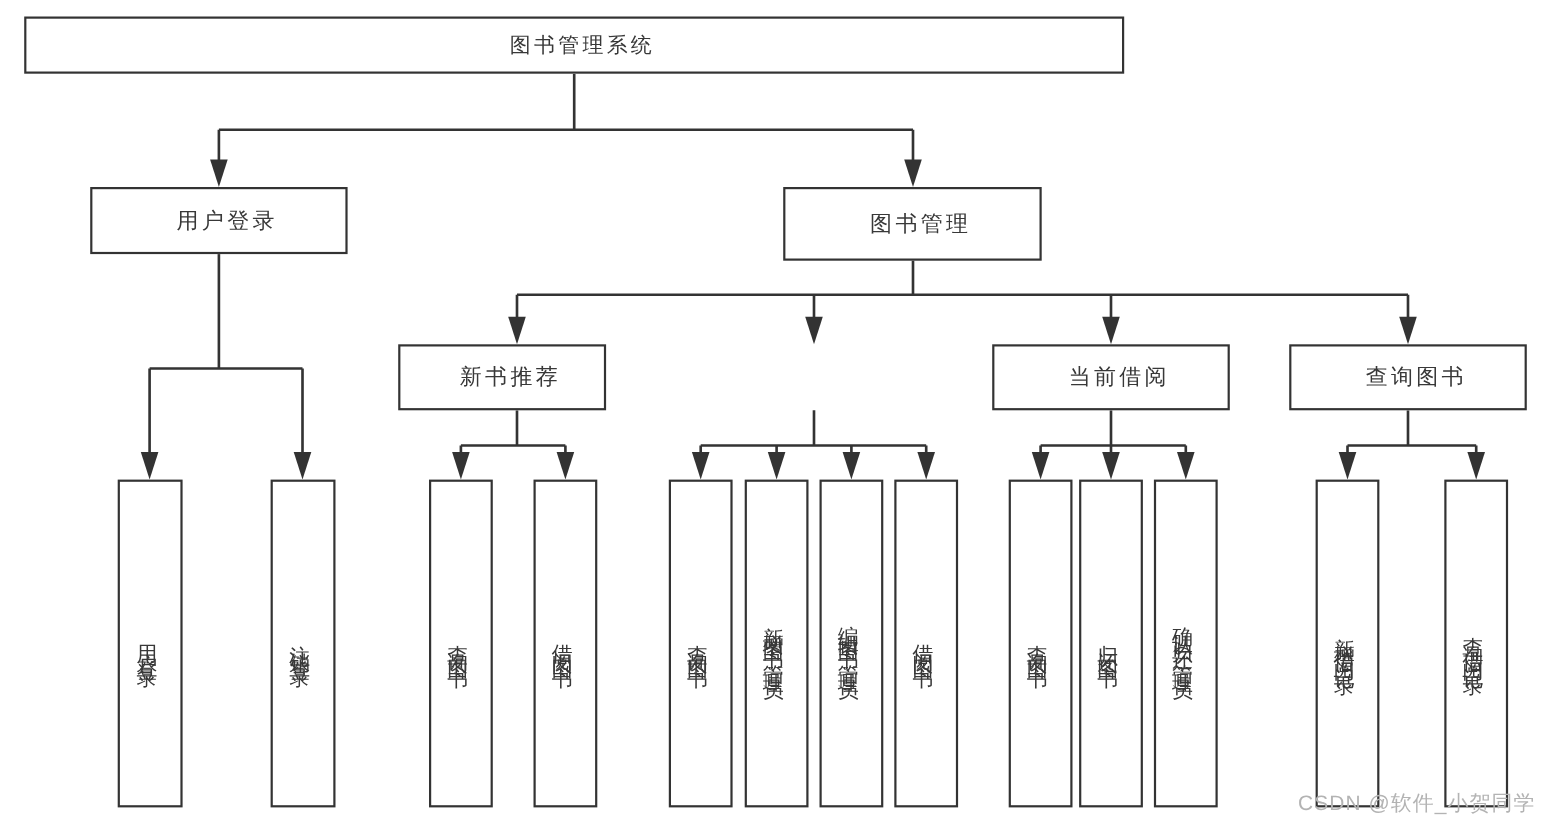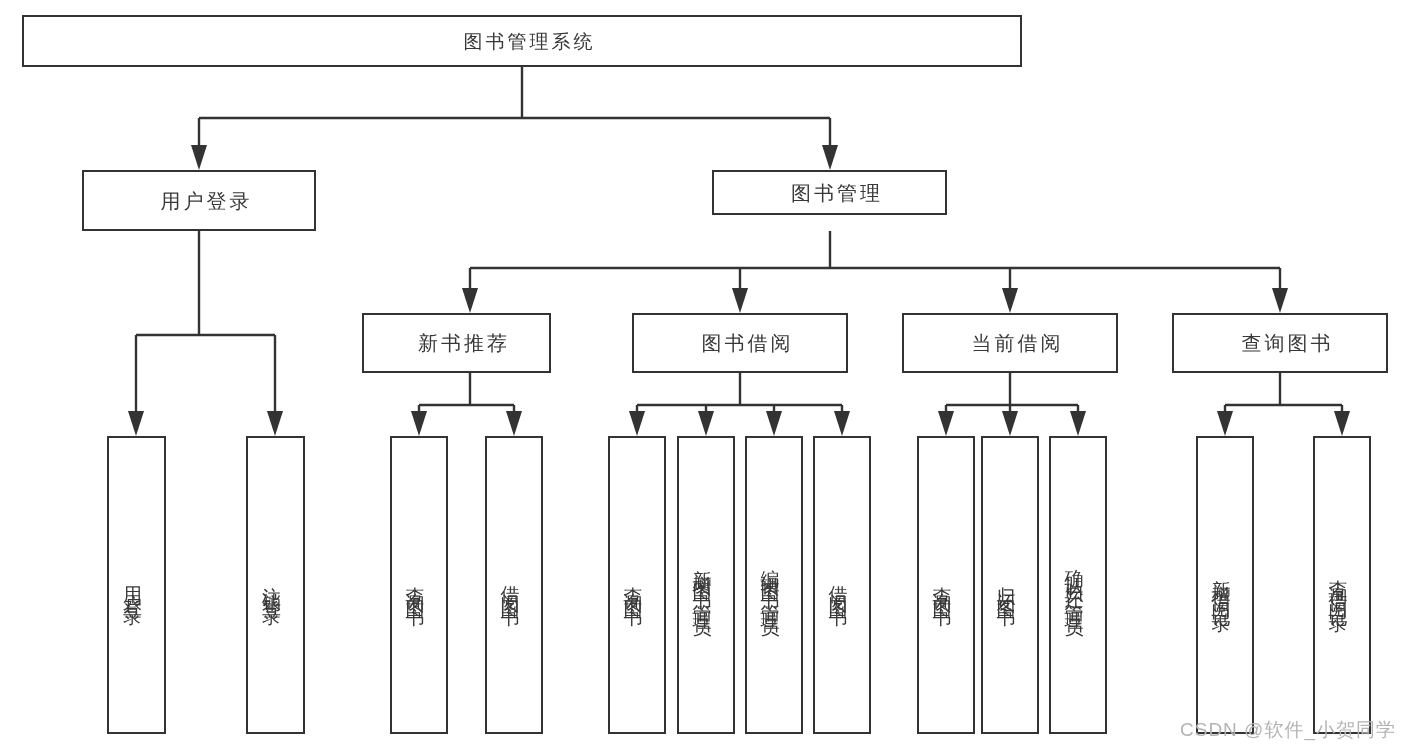--- a/index.html
+++ b/index.html
@@ -105,24 +105,23 @@
     <g>
       <path d="M1280 373 V405 M1225 405 H1342 M1225 405 V415 M1342 405 V415"></path>
       <polygon points="1217,411 1233,411 1225,436"></polygon>
       <polygon points="1334,411 1350,411 1342,436"></polygon>
     </g>
   </svg>
 
   <div class="box h root" style="left:22px;top:15px;width:1000px;height:52px">图书管理系统</div>
 
   <div class="box h" style="left:82px;top:170px;width:234px;height:61px">用户登录</div>
-  <div class="box h" style="left:712px;top:170px;width:235px;height:45px">图书管理</div>
+  <div class="box h" style="left:712px;top:170px;width:235px;height:67px">图书管理</div>
 
   <div class="box h" style="left:362px;top:313px;width:189px;height:60px">新书推荐</div>
-  <div class="box h" style="left:632px;top:313px;width:216px;height:60px">图书借阅</div>
   <div class="box h" style="left:902px;top:313px;width:216px;height:60px">当前借阅</div>
   <div class="box h" style="left:1172px;top:313px;width:216px;height:60px">查询图书</div>
 
   <div class="box v" style="left:107px;top:436px;width:59px;height:298px">用户登录</div>
   <div class="box v" style="left:246px;top:436px;width:59px;height:298px">注销登录</div>
 
   <div class="box v" style="left:390px;top:436px;width:58px;height:298px">查询图书</div>
   <div class="box v" style="left:485px;top:436px;width:58px;height:298px">借阅图书</div>
 
   <div class="box v" style="left:608px;top:436px;width:58px;height:298px">查询图书</div>

